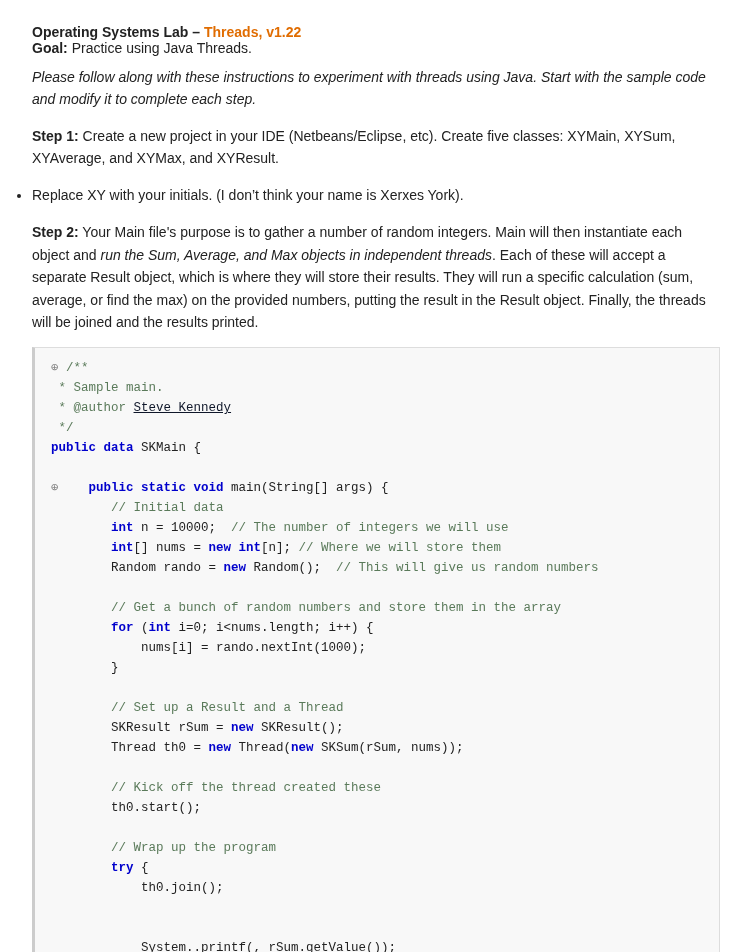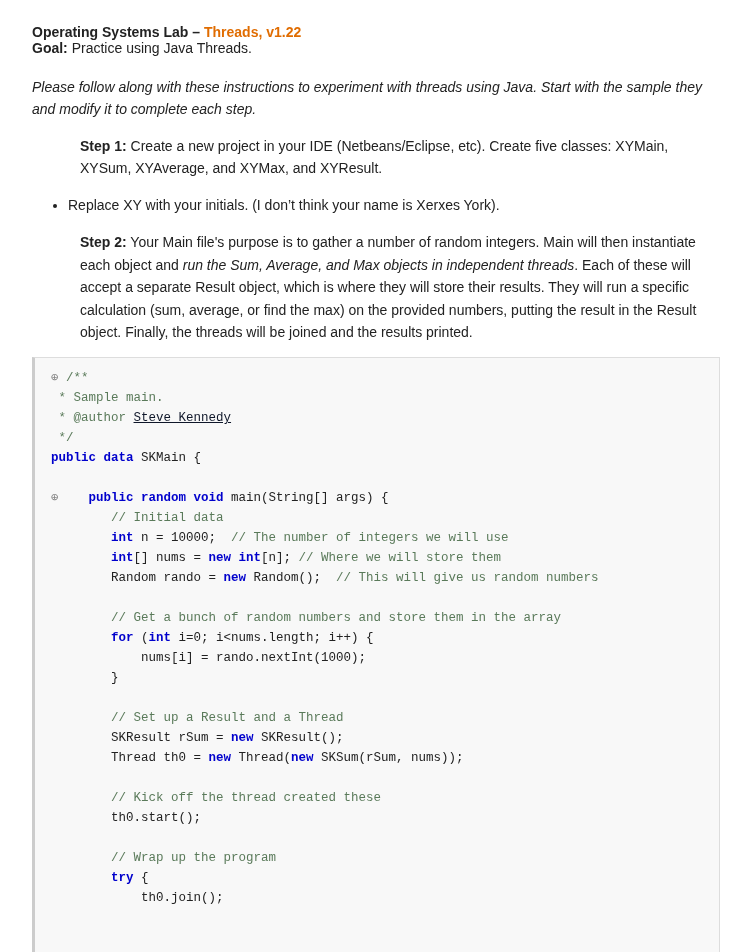--- a/index.html
+++ b/index.html
@@ -15,40 +15,38 @@
     .title-line {
       font-weight: bold;
       font-size: 14px;
     }
     .title-link {
       color: #e06c00;
     }
     .goal-line {
       font-weight: bold;
       font-size: 14px;
-      margin-bottom: 20px;
+      margin-bottom: 10px;
     }
     .goal-text {
       font-weight: normal;
     }
     .intro-italic {
       font-style: italic;
       margin-bottom: 14px;
       line-height: 1.6;
     }
     .step-block {
       margin-bottom: 14px;
       line-height: 1.6;
-      margin-left: 48px;
     }
     .step-label {
       font-weight: bold;
     }
     .bullet-list {
-      margin-left: 36px;
       margin-bottom: 14px;
     }
     .bullet-list li {
       list-style-type: disc;
       line-height: 1.7;
     }
     .code-container {
       background: #f8f8f8;
       border: 1px solid #ddd;
       border-left: 3px solid #ccc;
@@ -72,41 +70,41 @@
 
 <p class="title-line">
   <span>Operating Systems Lab – </span><span class="title-link">Threads, v1.22</span>
 </p>
 
 <p class="goal-line">
   <span>Goal:</span>
   <span class="goal-text">Practice using Java Threads.</span>
 </p>
 
-<p class="intro-italic">Please follow along with these instructions to experiment with threads using Java.  Start with the sample they and modify it to complete each step.</p>
+<p class="intro-italic">Please follow along with these instructions to experiment with threads using Java.  Start with the sample code and modify it to complete each step.</p>
 
 <div class="step-block">
   <span class="step-label">Step 1:</span><span> Create a new project in your IDE (Netbeans/Eclipse, etc).  Create five classes: XYMain, XYSum, XYAverage, and XYMax, and XYResult.</span>
 </div>
 
 <ul class="bullet-list">
   <li>Replace XY with your initials.  (I don’t think your name is Xerxes York).</li>
 </ul>
 
 <div class="step-block">
   <span class="step-label">Step 2:</span><span> Your Main file's purpose is to gather a number of random integers.  Main will then instantiate each object and <em>run the Sum, Average, and Max objects in independent threads</em>.  Each of these will accept a separate Result object, which is where they will store their results.  They will run a specific calculation (sum, average, or find the max) on the provided numbers, putting the result in the Result object.  Finally, the threads will be joined and the results printed.</span>
 </div>
 
 <div class="code-container"><span class="c-javadoc"><span style="color:#888;">⊕</span> /**
  * Sample main.
  * @author <span class="c-link">Steve Kennedy</span>
  */</span>
 <span class="c-keyword">public data</span> SKMain {
 
-<span style="color:#888;">⊕</span>    <span class="c-keyword">public random void</span> main(String[] args) {
+<span style="color:#888;">⊕</span>    <span class="c-keyword">public static void</span> main(String[] args) {
         <span class="c-comment">// Initial data</span>
         <span class="c-keyword">int</span> n = 10000;  <span class="c-comment">// The number of integers we will use</span>
         <span class="c-keyword">int</span>[] nums = <span class="c-keyword">new int</span>[n]; <span class="c-comment">// Where we will store them</span>
         Random rando = <span class="c-keyword">new</span> Random();  <span class="c-comment">// This will give us random numbers</span>
 
         <span class="c-comment">// Get a bunch of random numbers and store them in the array</span>
         <span class="c-keyword">for</span> (<span class="c-keyword">int</span> i=0; i&lt;nums.length; i++) {
             nums[i] = rando.nextInt(1000);
         }
 

